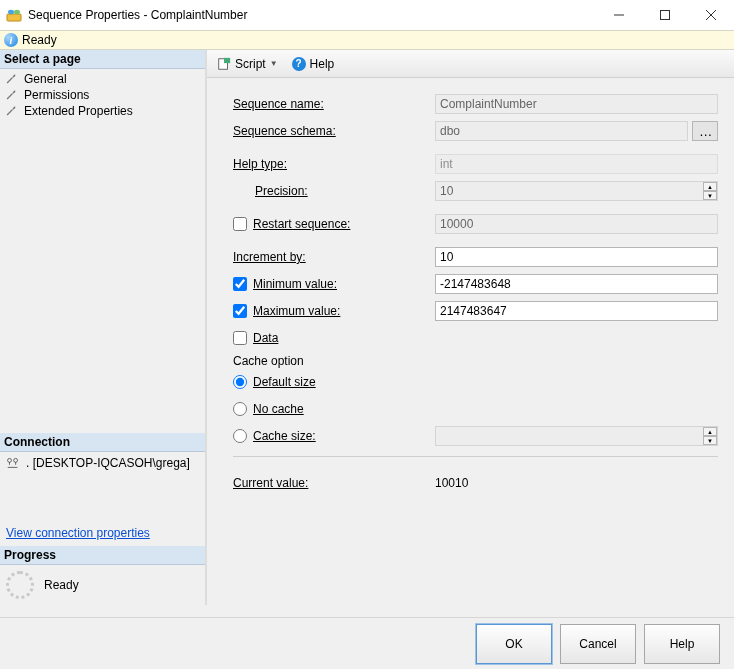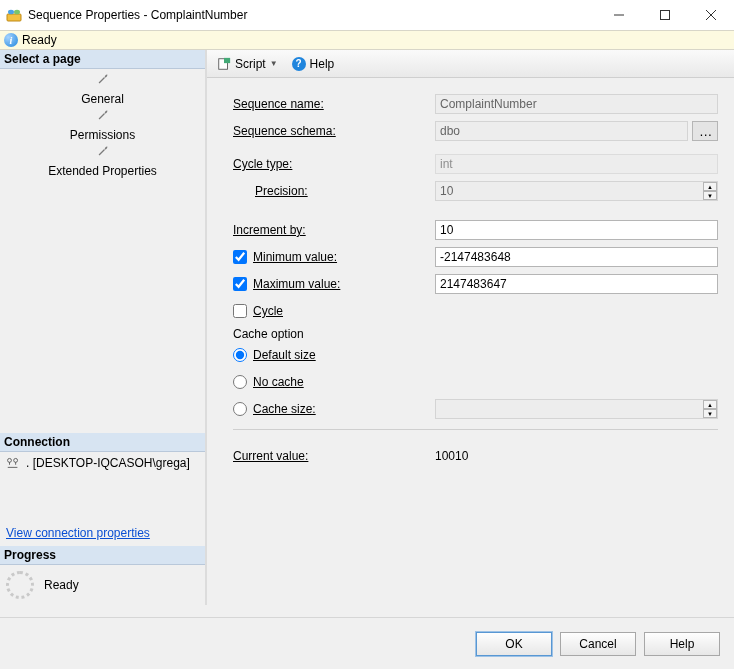--- a/index.html
+++ b/index.html
@@ -68,21 +68,20 @@
     background: #d7e4f2;
     font-weight: bold;
     padding: 2px 4px;
     border-bottom: 1px solid #b9c8da;
   }
   .side-list { padding: 2px 0; }
   .side-item {
     display: flex; align-items: center; gap: 6px;
     padding: 1px 4px;
     cursor: default;
-    flex-direction: column;
   }
   .wrench {
     width: 14px; height: 14px; display: inline-flex;
   }
   .sidebar .spacer { flex: 1; }
   .conn-block, .prog-block { }
   .conn-row {
     display: flex; align-items: flex-end; gap: 6px;
     padding: 4px 6px;
   }
@@ -181,21 +180,21 @@
   .footer {
     position: absolute;
     bottom: 0; left: 0; right: 0;
     height: 52px;
     background: #f0f0f0;
     border-top: 1px solid #d6d6d6;
     display: flex; justify-content: flex-end; align-items: center;
     gap: 8px; padding-right: 14px;
   }
   .btn {
-    min-width: 76px; height: 24px;
+    min-width: 76px; height: 40px;
     background: linear-gradient(#fefefe,#e7e7e7);
     border: 1px solid #a7a7a7;
     font: inherit; cursor: default;
   }
   .btn.primary { border: 1px solid #5897d3; outline: 1px solid #9dc2e6; }
 
   svg { display: block; }
 </style>
 </head>
 <body>
@@ -321,21 +320,21 @@
         <div class="lbl">Sequence schema:</div>
         <div class="ctl">
           <input class="txt" readonly="" value="dbo" style="">
           <button class="browse-btn">…</button>
         </div>
       </div>
 
       <div class="spacer-row"></div>
 
       <div class="form-row">
-        <div class="lbl">Cycle type:</div>
+        <div class="lbl">Help type:</div>
         <div class="ctl">
           <select class="sel" disabled="">
             <option>int</option>
           </select>
         </div>
       </div>
 
       <div class="form-row">
         <div class="lbl indent">Precision:</div>
         <div class="ctl">
@@ -344,20 +343,29 @@
             <div class="spin-btns">
               <button>▲</button>
               <button>▼</button>
             </div>
           </div>
         </div>
       </div>
 
       <div class="spacer-row"></div>
 
+      <div class="form-row">
+        <div class="lbl chk-lbl">
+          <input type="checkbox" style="">
+          <span>Restart sequence:</span>
+        </div>
+        <div class="ctl">
+          <input class="txt" readonly="" value="10000" style="">
+        </div>
+      </div>
 
       <div class="spacer-row"></div>
 
       <div class="form-row">
         <div class="lbl">Increment by:</div>
         <div class="ctl">
           <input class="txt" value="10" style="">
         </div>
       </div>
 
@@ -377,21 +385,21 @@
           <span>Maximum value:</span>
         </div>
         <div class="ctl">
           <input class="txt" value="2147483647" style="">
         </div>
       </div>
 
       <div class="form-row">
         <div class="lbl chk-lbl">
           <input type="checkbox" style="">
-          <span>Cycle</span>
+          <span>Data</span>
         </div>
         <div class="ctl"></div>
       </div>
 
       <div class="group-label">Cache option</div>
 
       <div class="form-row">
         <div class="lbl radio-lbl">
           <input type="radio" name="cache" checked="" style="">
           <span>Default size</span>

